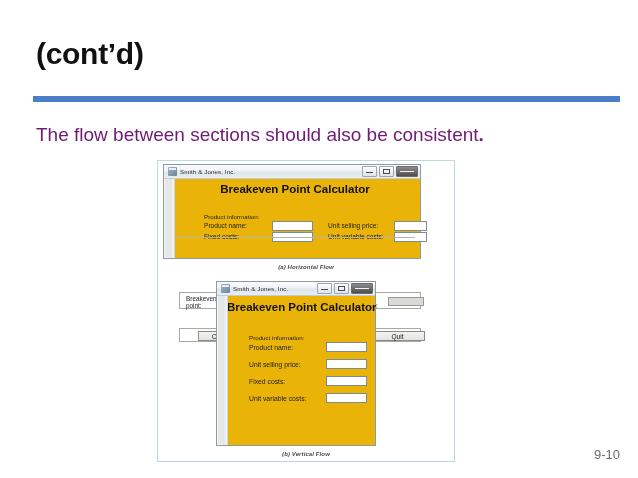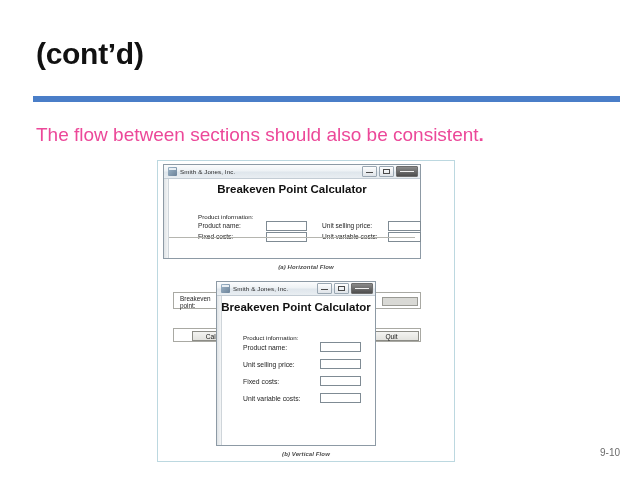--- a/index.html
+++ b/index.html
@@ -40,30 +40,30 @@
     top: 96px;
     width: 587px;
     height: 6px;
     background: #4a7ec8;
   }
   .body-text {
     position: absolute;
     left: 36px;
     top: 124px;
     font-size: 19px;
-    color: #ec4899;
+    color: #701a75;
     white-space: nowrap;
   }
   .body-text .period { font-weight: bold; }
 
   .page-number {
     position: absolute;
     right: 18px;
     top: 447px;
-    font-size: 10px;
+    font-size: 13px;
     color: #6b6b6b;
   }
   .footer-copy {
     position: absolute;
     left: 0;
     right: 0;
     top: 450px;
     text-align: center;
     font-size: 11.5px;
     color: #8e9aa6;
@@ -170,23 +170,24 @@
     border: 1px solid #4a4a4a;
   }
   .win-btn.close i {
     background: #f0f0f0;
     top: 4px;
   }
 
   .win-body {
     position: relative;
     height: calc(100% - 14px);
-    background: #ffffff;
+    background: #eab308;
     padding: 2px 4px;
     box-sizing: border-box;
+    margin-left: 6px;
   }
 
   .win-heading {
     text-align: center;
     font-weight: bold;
     color: #111111;
     white-space: nowrap;
   }
 
   .fieldgroup {

